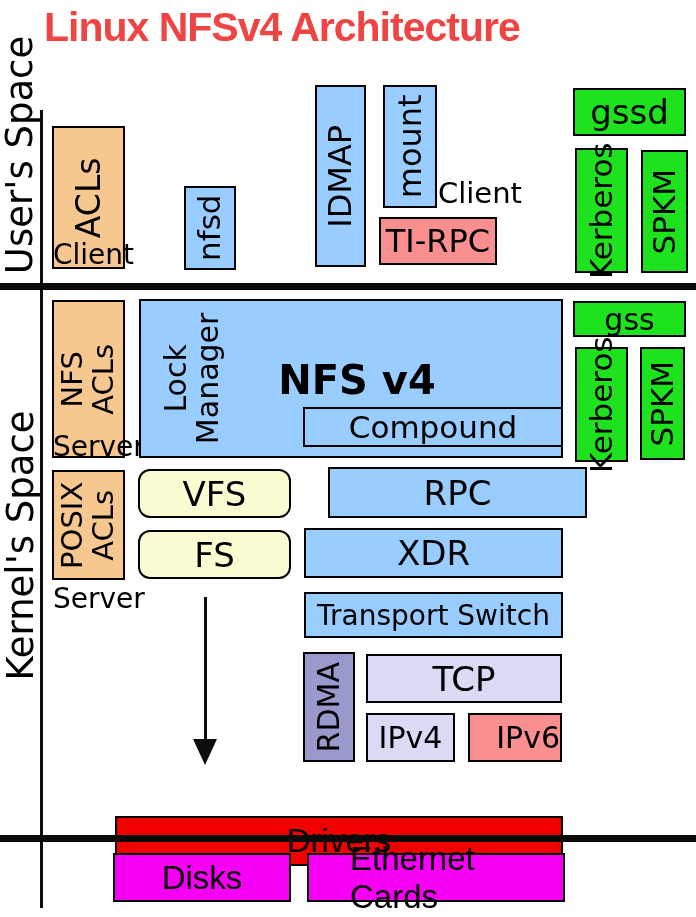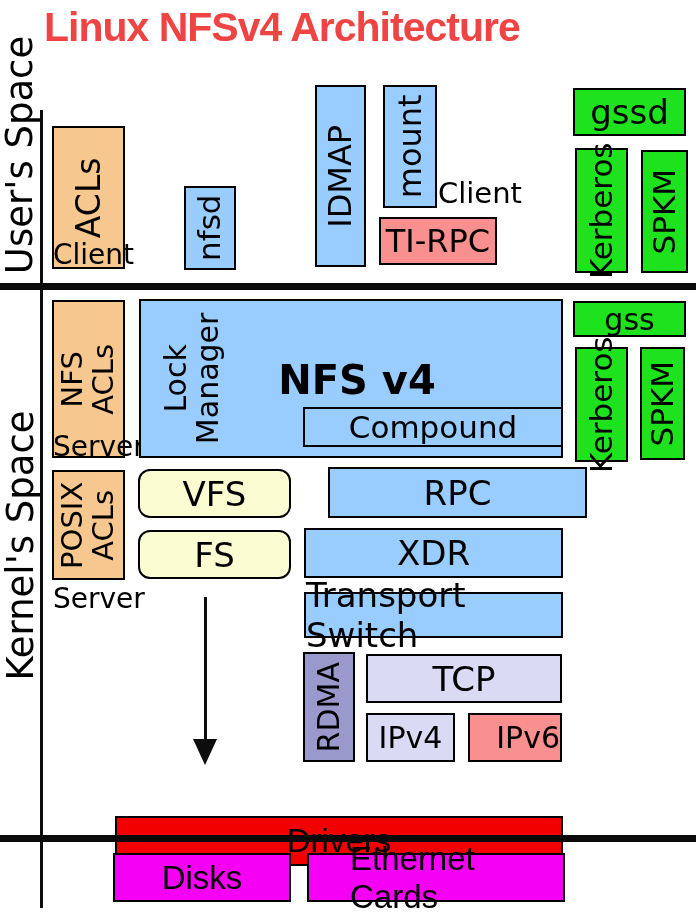--- a/index.html
+++ b/index.html
@@ -129,21 +129,21 @@
   </div>
 
   <div class="box blue" style="left:304px; top:467px; width:259px; height:51px; font-size:34px;margin-left:24px;">
     <span>RPC</span>
   </div>
 
   <div class="box blue" style="left:304px; top:528px; width:259px; height:50px; font-size:34px;">
     <span>XDR</span>
   </div>
 
-  <div class="box blue" style="left:304px; top:592px; width:259px; height:46px; font-size:34px;">
+  <div class="box blue" style="left:304px; top:592px; width:259px; height:46px; font-size:28px;">
     <span>Transport Switch</span>
   </div>
 
   <div class="box purple" style="left:303px; top:652px; width:52px; height:110px; font-size:30px;">
     <div class="vtext">RDMA</div>
   </div>
 
   <div class="box lavender" style="left:366px; top:654px; width:196px; height:49px; font-size:34px;">
     <span>TCP</span>
   </div>

